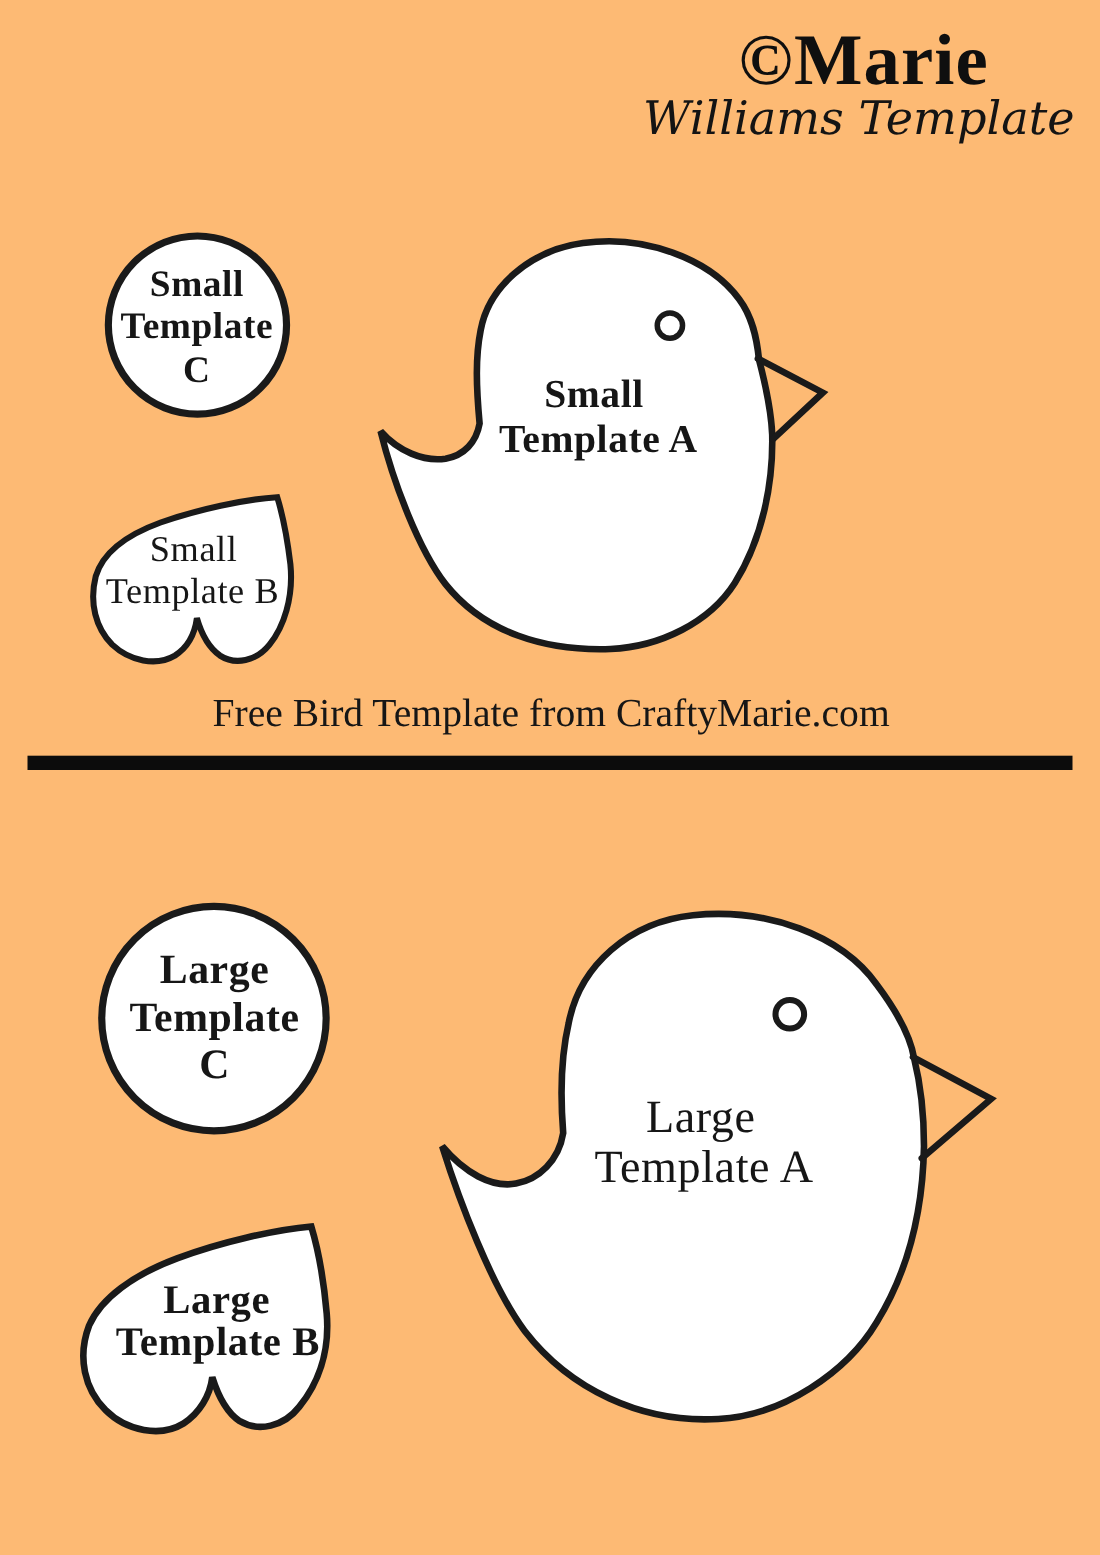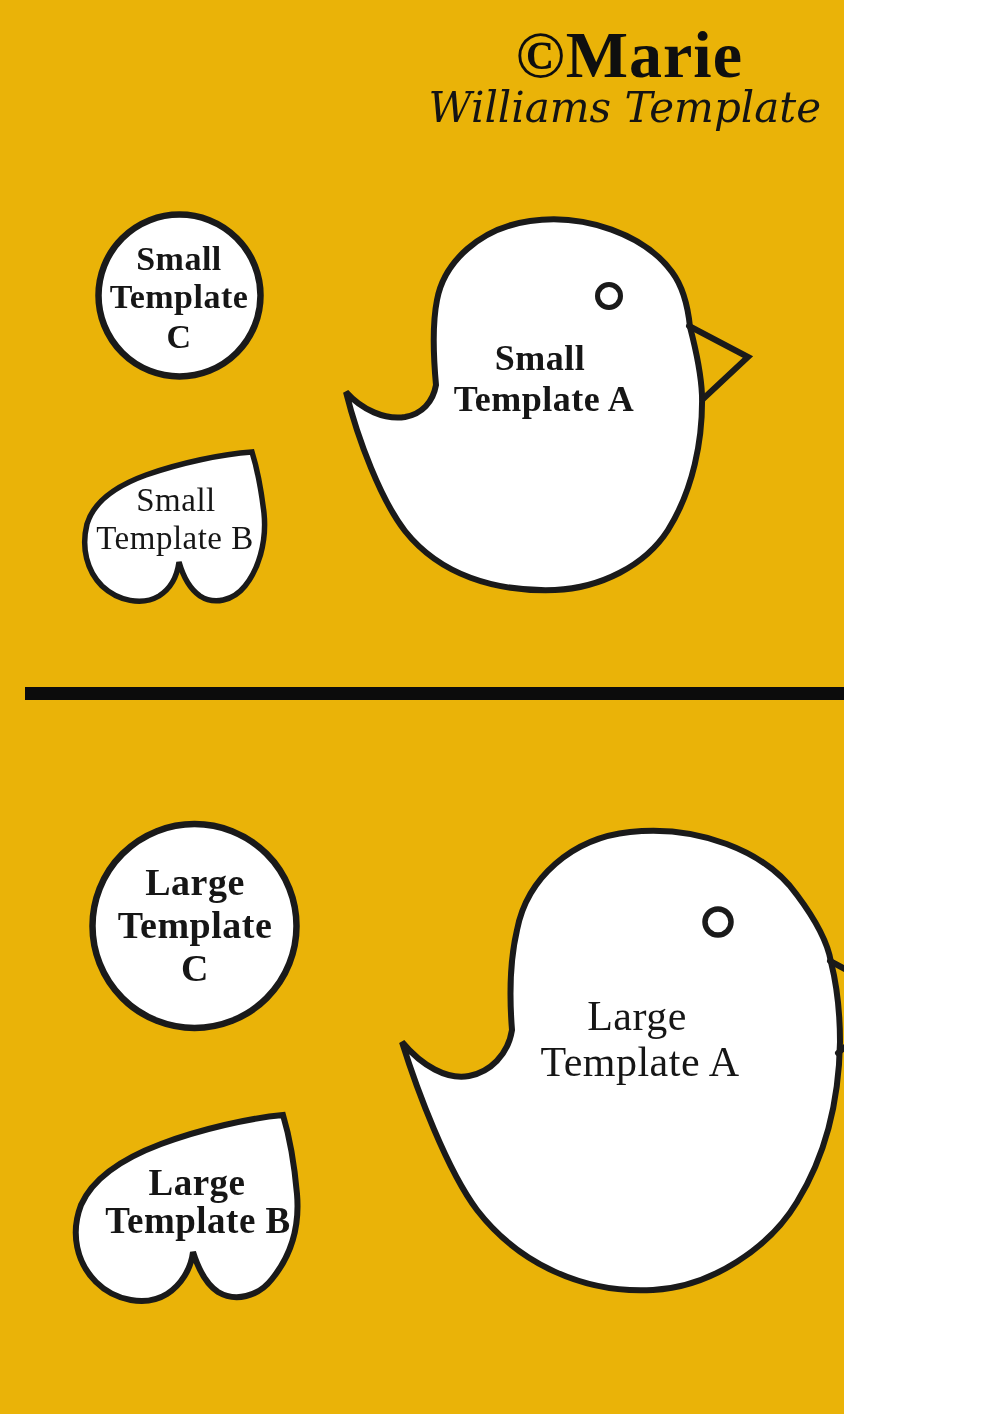--- a/index.html
+++ b/index.html
@@ -1,19 +1,19 @@
 <!DOCTYPE html>
 <html><head>
 <meta charset="utf-8">
 <style>
   html,body { margin:0; padding:0; background:#ffffff; }
   .page {
     position:relative;
-    width:844px; height:1414px;
-    background:#eab308;
+    width:1000px; height:1414px;
+    background:#fdba74;
     overflow:hidden;
     font-family:"Liberation Serif", serif;
   }
   .shapes { position:absolute; left:0; top:0; }
   .outline { fill:#ffffff; stroke:#1a1a1a; stroke-linecap:round; }
   .openline { fill:none; stroke:#1a1a1a; stroke-linejoin:miter; stroke-linecap:round; }
   .lbl {
     position:absolute;
     transform:translateX(-50%);
     white-space:nowrap;
@@ -116,20 +116,21 @@
   <div class="lbl b" style="left:179px; top:242px; font-size:34px;">Small</div>
   <div class="lbl b" style="left:179px; top:280px; font-size:34px;">Template</div>
   <div class="lbl b" style="left:179px; top:320px; font-size:34px;">C</div>
 
   <div class="lbl b" style="left:540px; top:340px; font-size:36px;">Small</div>
   <div class="lbl b" style="left:544px; top:381px; font-size:36px;">Template A</div>
 
   <div class="lbl" style="left:176px; top:484px; font-size:33px;">Small</div>
   <div class="lbl" style="left:175px; top:522px; font-size:33px;">Template B</div>
 
+  <div class="lbl" style="left:501px; top:630px; font-size:36px; letter-spacing:0;">Free Bird Template from CraftyMarie.com</div>
   <div class="divider-bar"></div>
 
   <div class="lbl b" style="left:195px; top:863px; font-size:38px;">Large</div>
   <div class="lbl b" style="left:195px; top:906px; font-size:38px;">Template</div>
   <div class="lbl b" style="left:195px; top:949px; font-size:38px;">C</div>
 
   <div class="lbl" style="left:637px; top:995px; font-size:42px;">Large</div>
   <div class="lbl" style="left:640px; top:1041px; font-size:42px;">Template A</div>
 
   <div class="lbl b" style="left:197px; top:1164px; font-size:37px;">Large</div>

